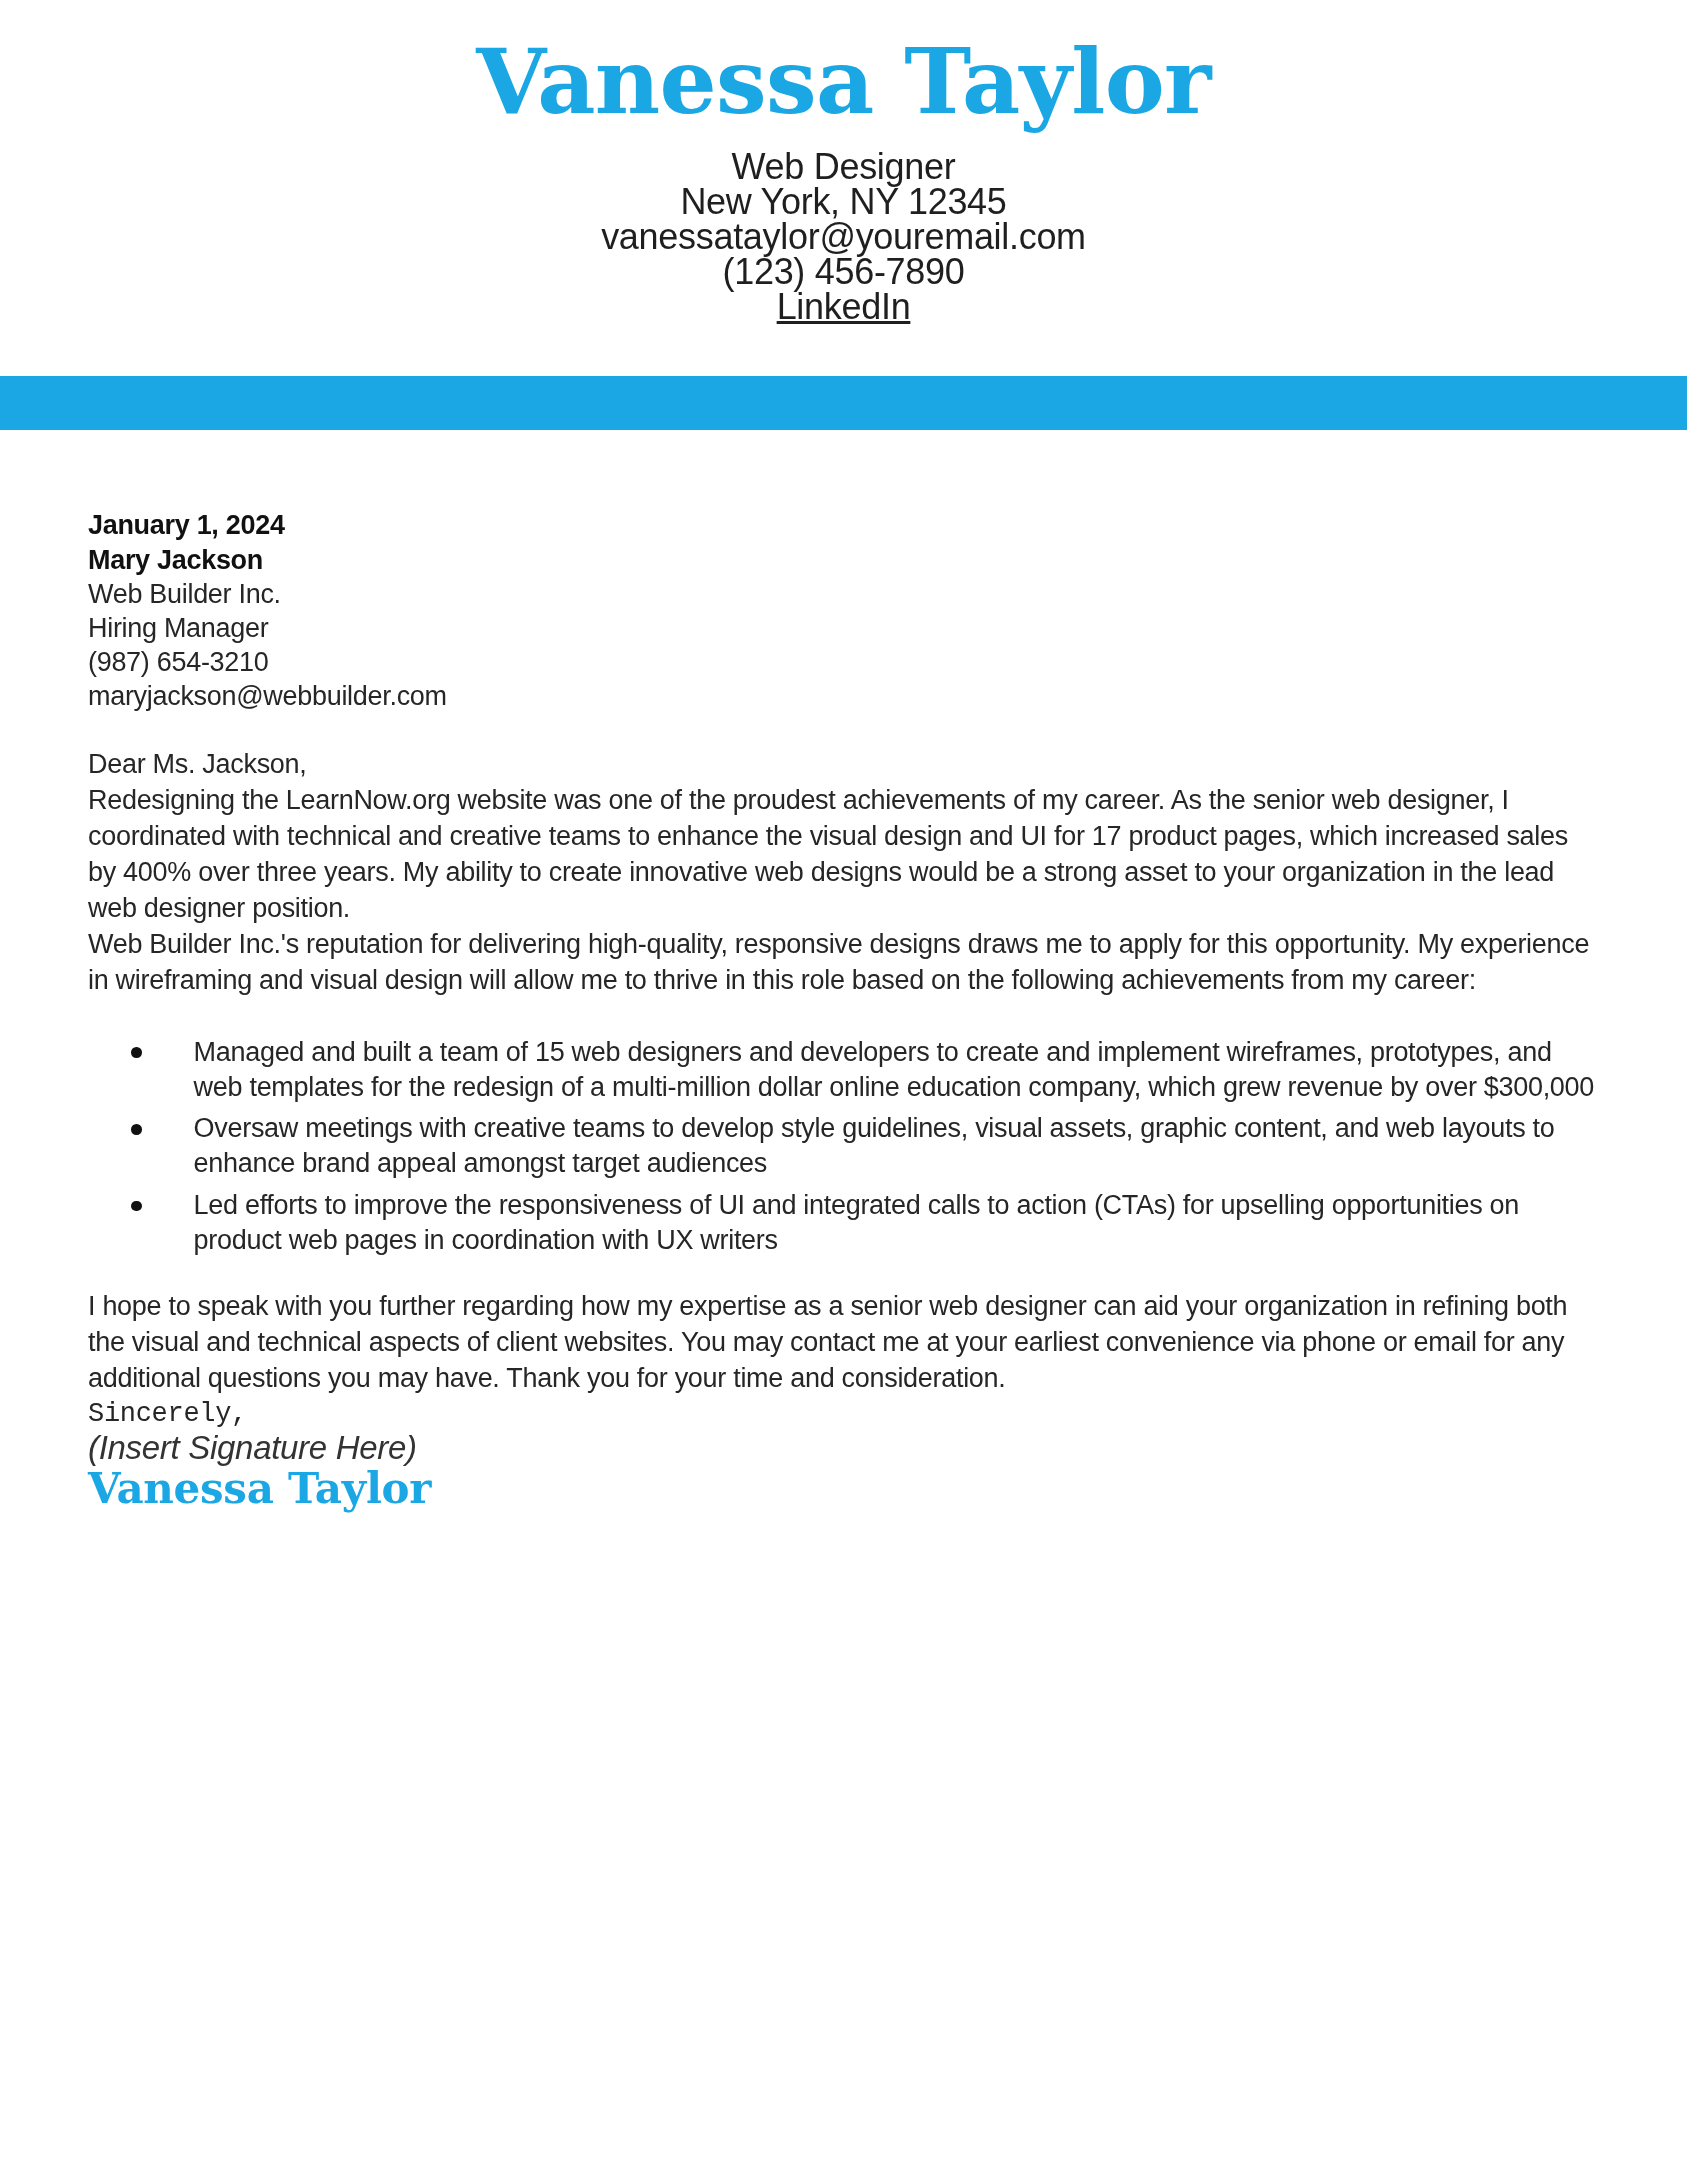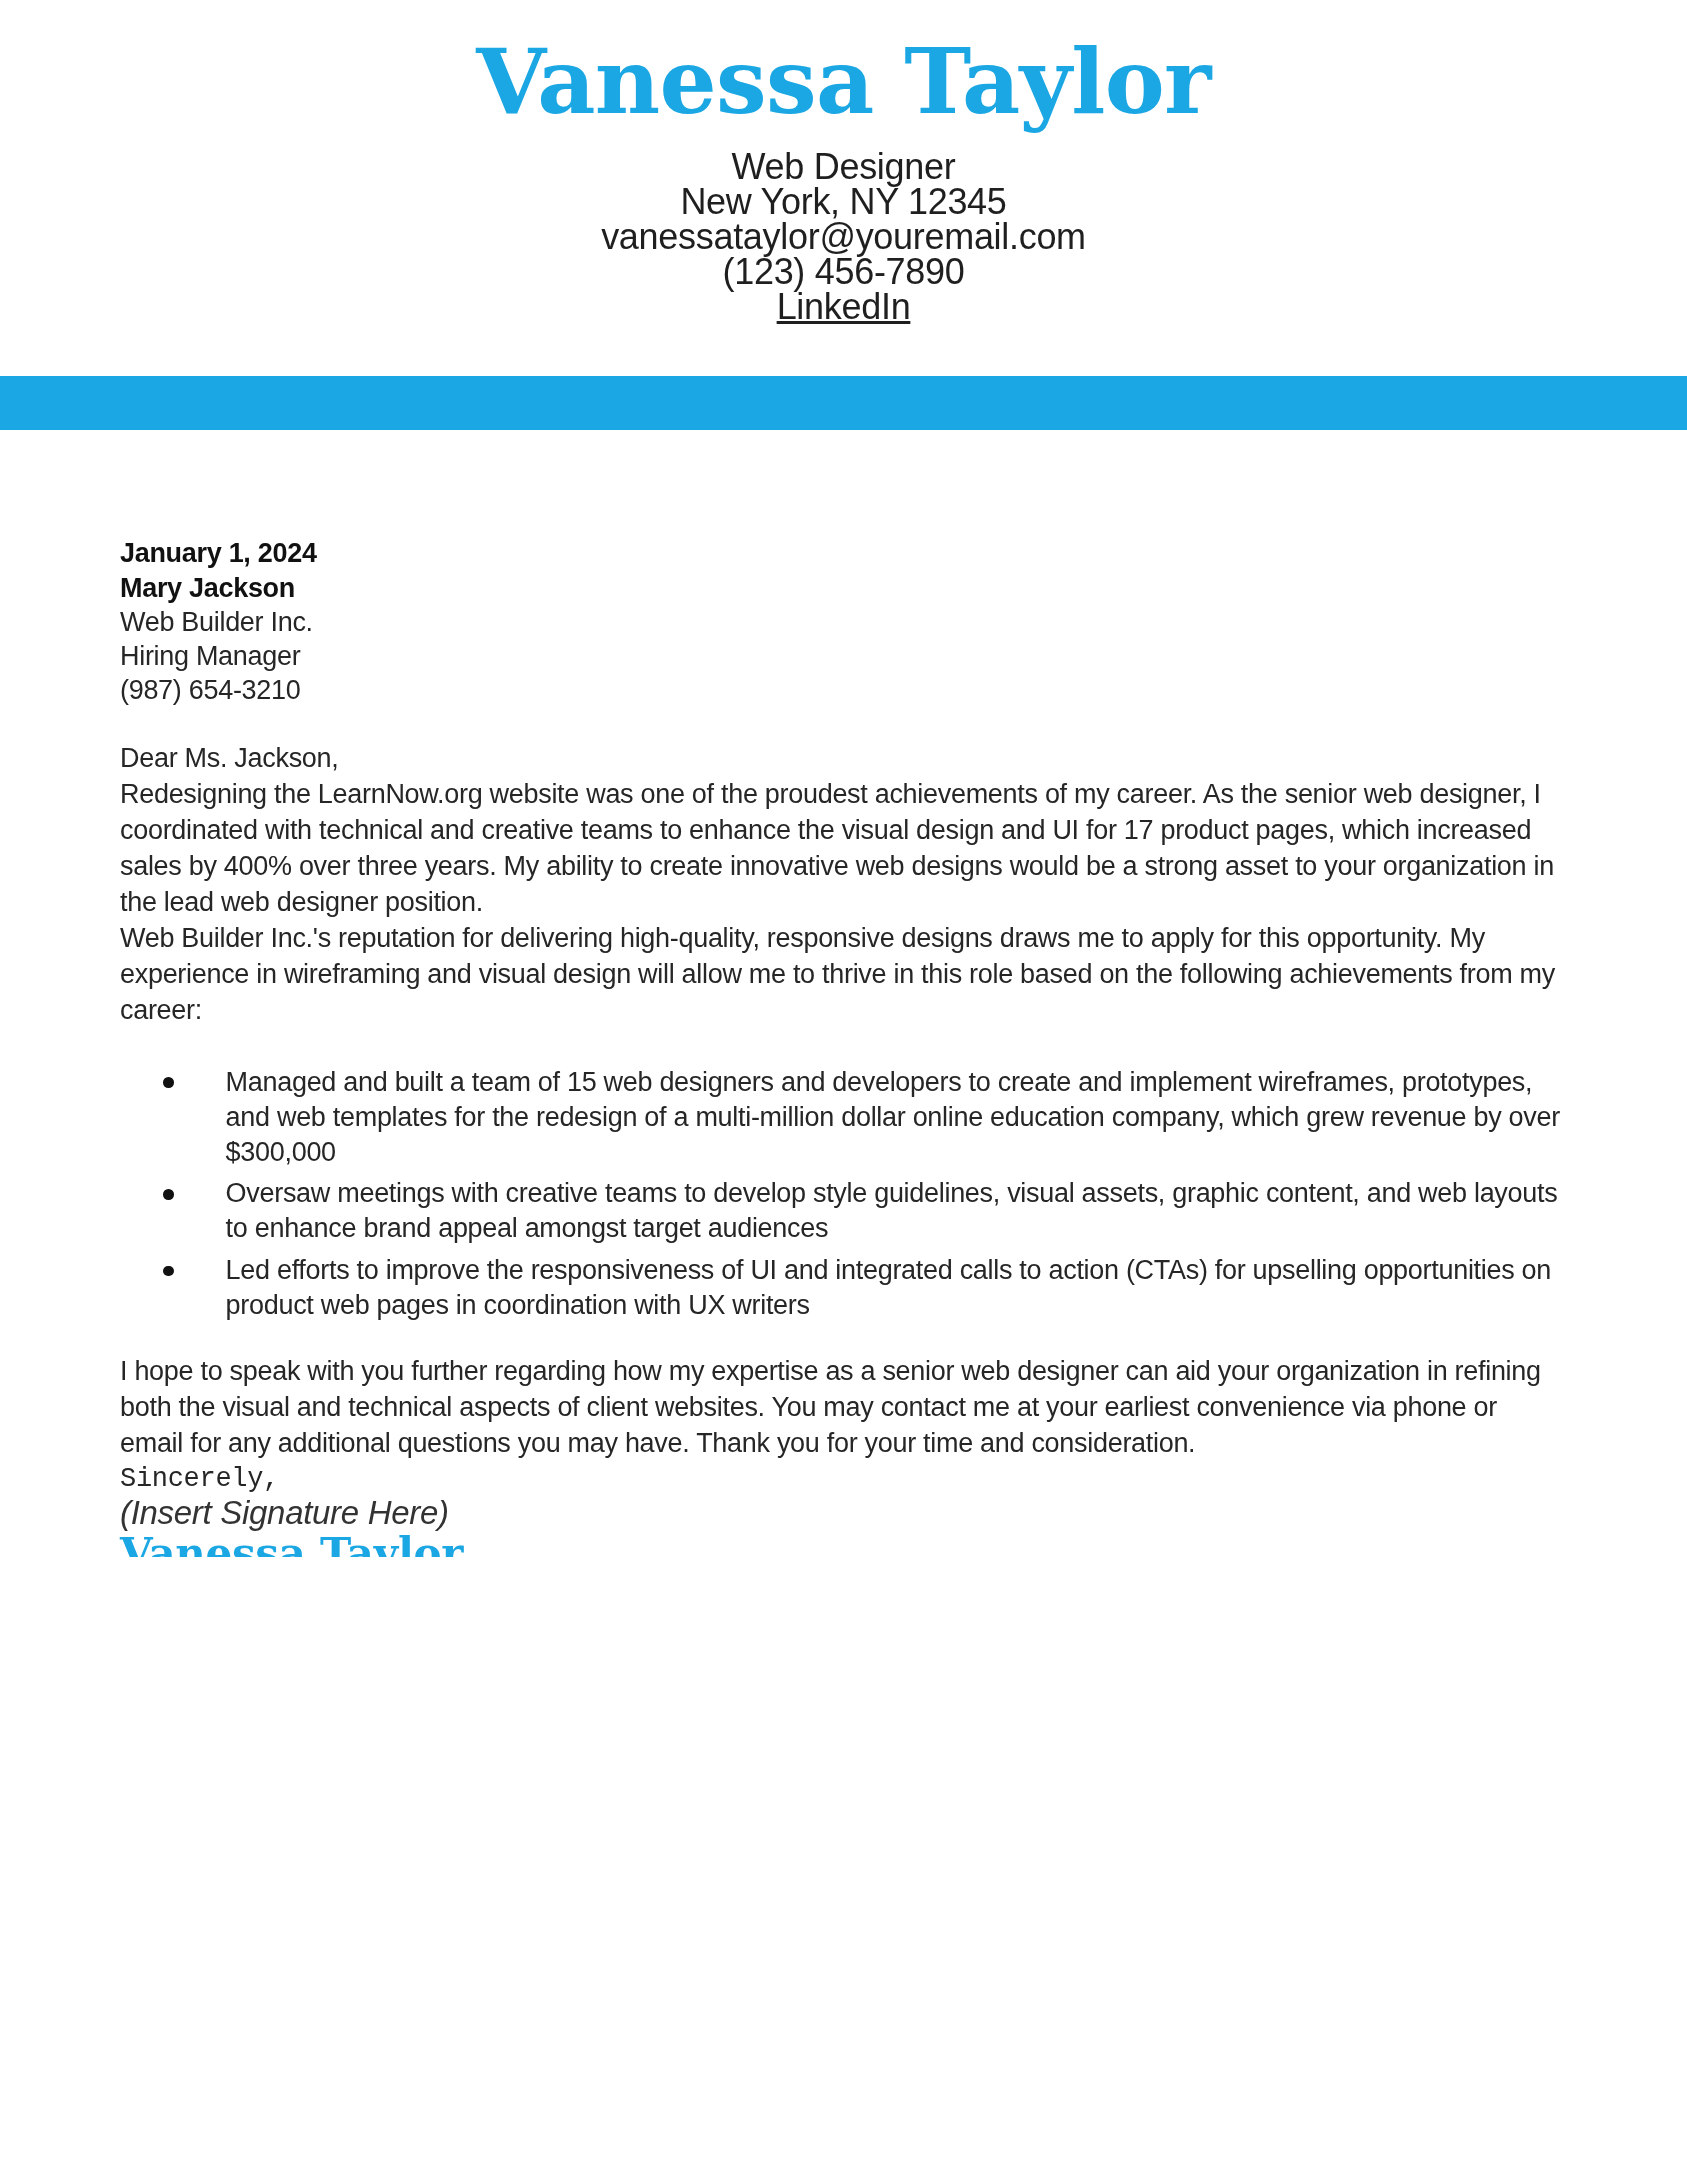--- a/index.html
+++ b/index.html
@@ -36,22 +36,22 @@
     margin-top: 12px;
   }
   
   .accent-bar {
     margin-top: 52px;
     width: 100%;
     height: 54px;
   }
   
   .body {
-    margin-top: 105px;
-    padding: 0 120px;
+    margin-top: 77px;
+    padding: 0 88px;
     font-size: 27px;
     line-height: 36px;
     letter-spacing: -0.3px;
   }
   .body p { margin: 0; }
   .bold { font-weight: 700; color: #111111; }
   .date { margin: 0 0 34px 0; }
   .recipient p { line-height: 34px; }
   .recipient { margin: 0 0 33px 0; }
   .salutation { margin: 0 0 32px 0; }
@@ -106,20 +106,21 @@
 
   <main class="body">
 
     <p class="date bold">January 1, 2024</p>
 
     <div class="recipient">
       <p class="bold">Mary Jackson</p>
       <p>Web Builder Inc.</p>
       <p>Hiring Manager</p>
       <p>(987) 654-3210</p>
+      <p>maryjackson@webbuilder.com</p>
     </div>
 
     <p class="salutation">Dear Ms. Jackson,</p>
 
     <p class="para">Redesigning the LearnNow.org website was one of the proudest achievements of my career. As the senior web designer, I coordinated with technical and creative teams to enhance the visual design and UI for 17 product pages, which increased sales by 400% over three years. My ability to create innovative web designs would be a strong asset to your organization in the lead web designer position.</p>
 
     <p class="para">Web Builder Inc.'s reputation for delivering high-quality, responsive designs draws me to apply for this opportunity. My experience in wireframing and visual design will allow me to thrive in this role based on the following achievements from my career:</p>
 
     <div class="bullets">
       <div class="bullet-item">

